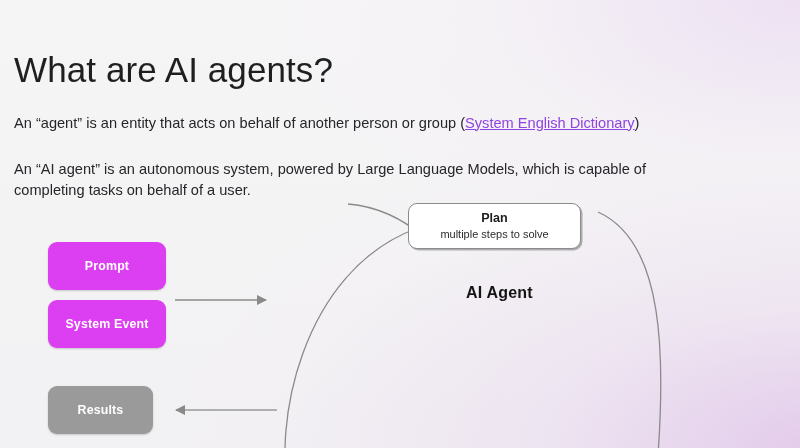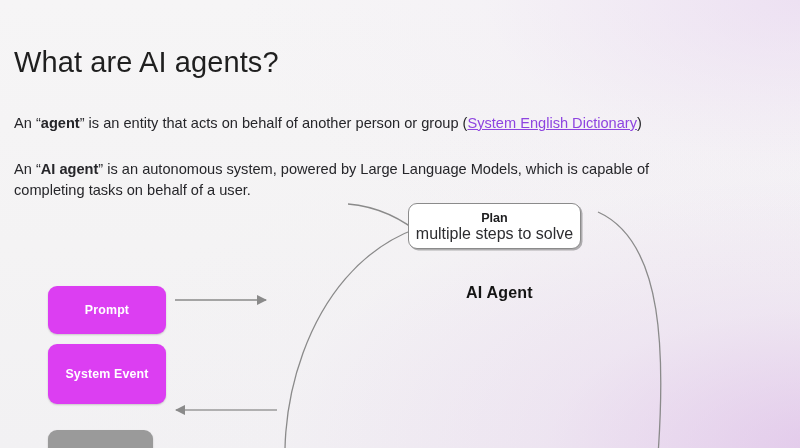--- a/index.html
+++ b/index.html
@@ -24,39 +24,39 @@
       radial-gradient(100% 90% at 100% 0%, rgba(226,200,238,0.45) 0%, rgba(240,230,246,0.18) 40%, rgba(245,245,245,0) 70%),
       linear-gradient(180deg, #f6f5f6 0%, #f4f3f4 55%, #f2f1f3 100%);
     overflow: hidden;
   }
 
   
   .slide-title {
     position: absolute;
     left: 14px;
     top: 27px;
-    font-size: 29px;
+    font-size: 35px;
     font-weight: 300;
     letter-spacing: 0.1px;
     color: #1f1f1f;
     white-space: nowrap;
   }
 
   .body-line {
     position: absolute;
     left: 14px;
     font-size: 14.6px;
     font-weight: 400;
     line-height: 21px;
     color: #26262a;
   }
   #para-1 { top: 98px; }
   #para-2 { top: 144px; width: 700px; }
 
-  .body-line b { font-weight: 700; }
+  .body-line b { font-weight: 400; }
 
   .ext-link {
     color: #8e44e0;
     text-decoration: underline;
     text-decoration-color: #8e44e0;
     cursor: pointer;
   }
 
   
   #diagram {
@@ -80,27 +80,26 @@
     display: flex;
     align-items: center;
     justify-content: center;
     border-radius: 9px;
     color: #ffffff;
     font-size: 12.4px;
     font-weight: 700;
     letter-spacing: 0.15px;
     box-shadow: 0 1px 2px rgba(0,0,0,0.18);
     user-select: none;
-    margin-top: 44px;
   }
   .io-box.magenta { background: #dc3ef2; }
   .io-box.grey    { background: #9a9a9a; }
 
   #box-prompt       { left: 48px; top: 52px;  width: 118px; height: 48px; }
-  #box-system-event { left: 48px; top: 110px; width: 118px; height: 60px; }
+  #box-system-event { left: 48px; top: 110px; width: 118px; height: 48px; }
   #box-results      { left: 48px; top: 196px; width: 105px; height: 48px; }
 
   .node-box {
     position: absolute;
     background: #ffffff;
     border: 1.4px solid #8b8b8b;
     border-radius: 9px;
     box-shadow: 1.5px 1.5px 0 rgba(90,90,90,0.45);
     display: flex;
     flex-direction: column;
@@ -109,21 +108,21 @@
     text-align: center;
     user-select: none;
   }
   .node-title {
     font-size: 12.6px;
     font-weight: 700;
     color: #1d1d1f;
     line-height: 15px;
   }
   .node-sub {
-    font-size: 16px;
+    font-size: 11px;
     font-weight: 400;
     color: #2d2d30;
     line-height: 16px;
   }
 
   #node-plan   { left: 408px; top: 13px;  width: 171px; height: 44px; }
 
   #center-label {
     position: absolute;
     left: 466px;

